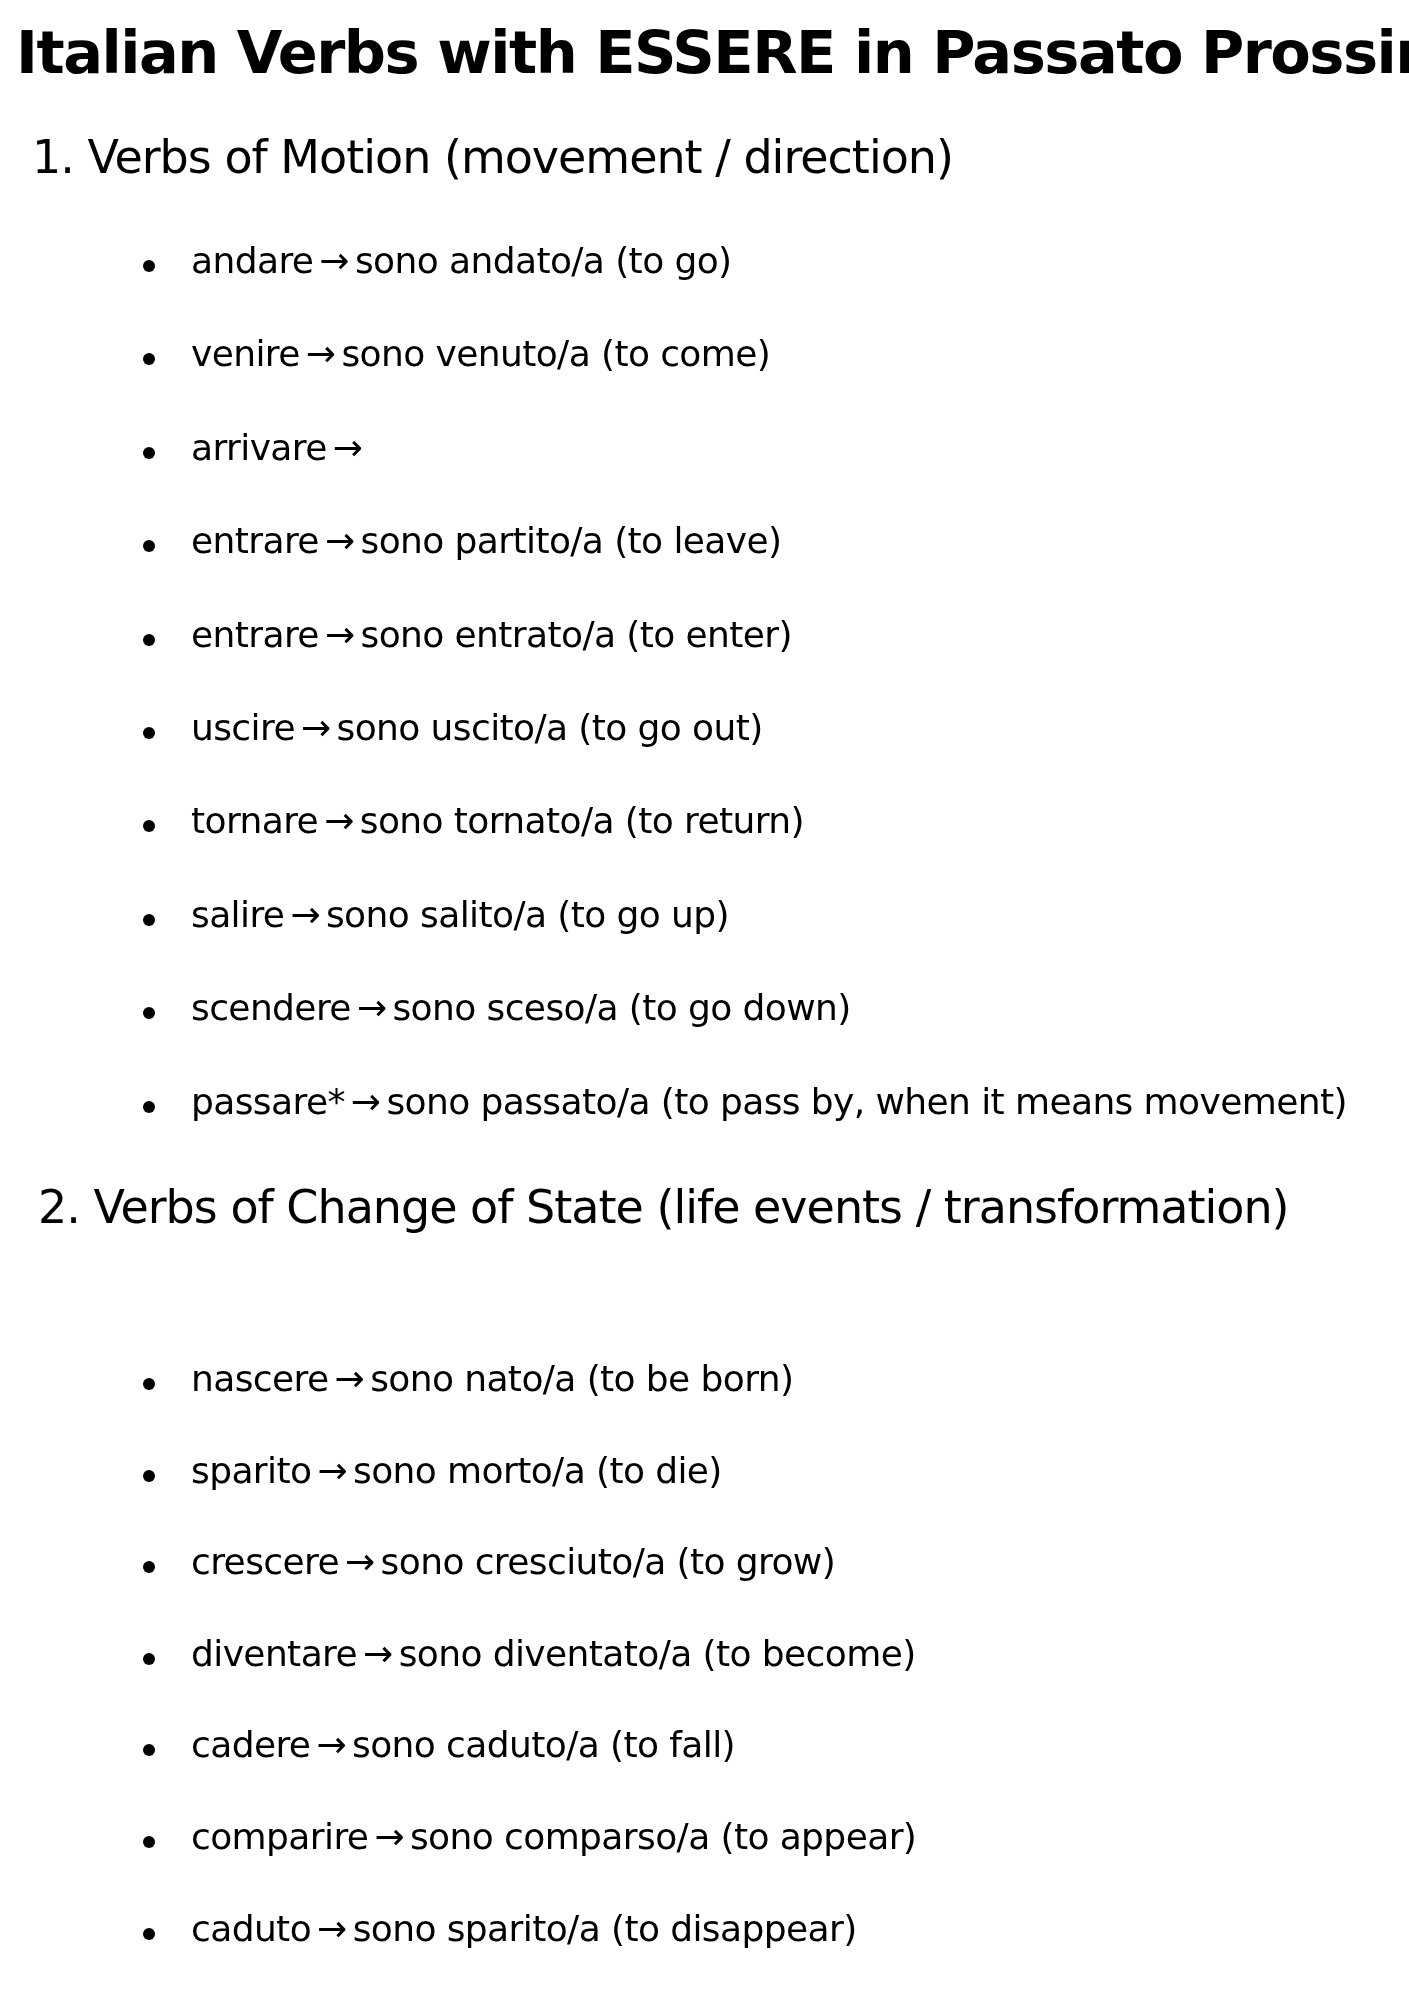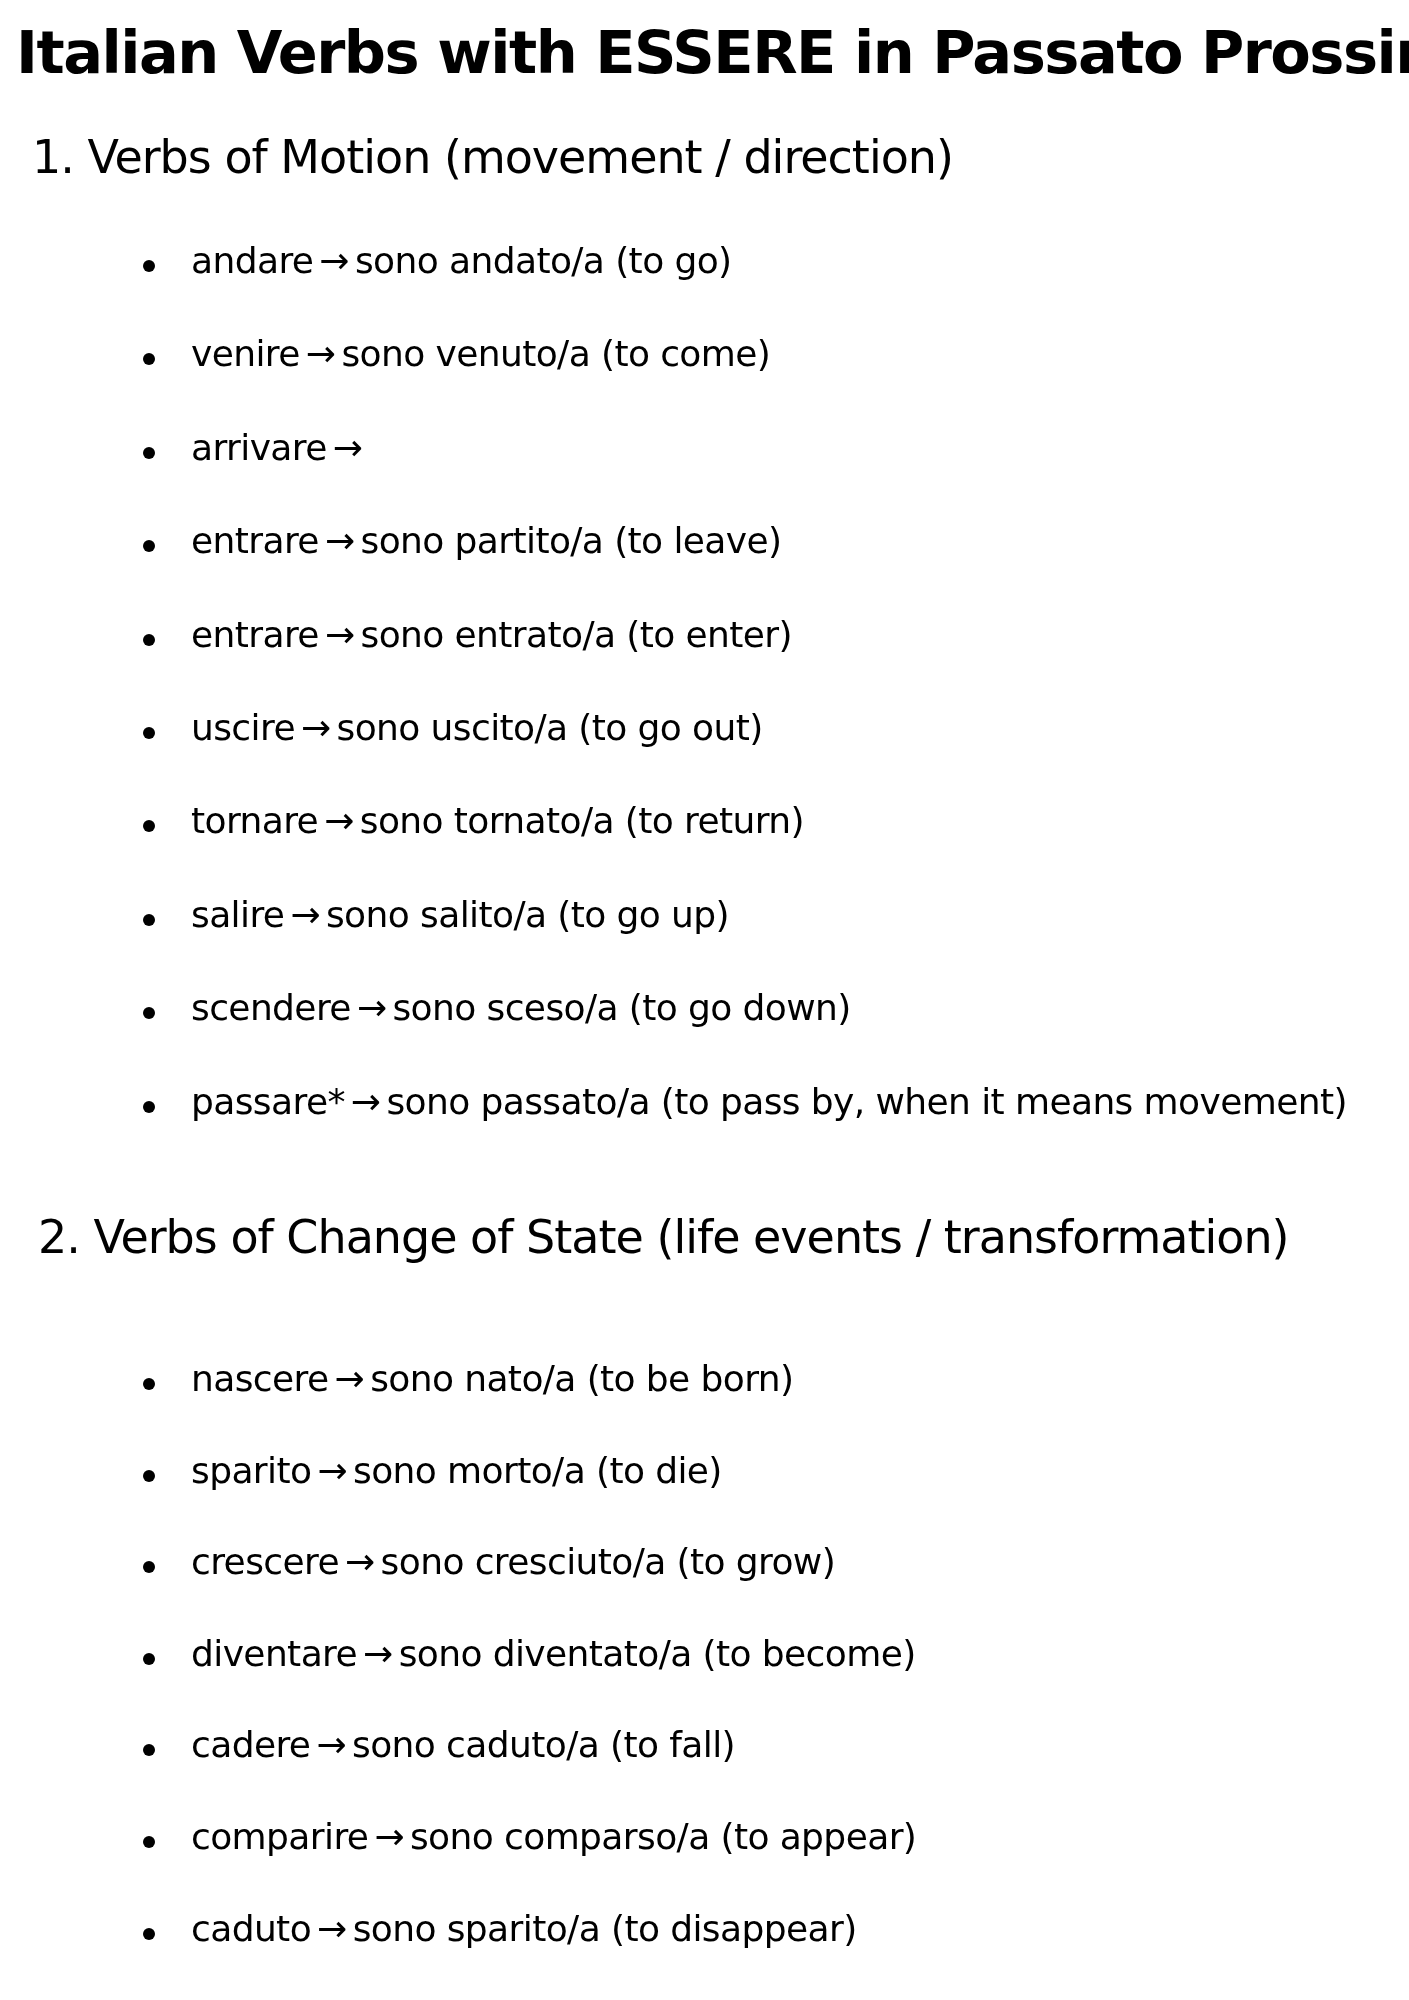--- a/index.html
+++ b/index.html
@@ -1,20 +1,20 @@
 <!DOCTYPE html>
 <html><head>
 <meta charset="utf-8">
 <style>
   html, body { margin: 0; padding: 0; background: #ffffff; }
   body { width: 1409px; height: 2000px; position: relative; overflow: hidden; color: #000; font-family: "DejaVu Sans", sans-serif; }
   .title { position: absolute; left: 16px; top: 18px; font-size: 59px; font-weight: bold; letter-spacing: -1.5px; white-space: nowrap; margin: 0; }
   .h { position: absolute; font-size: 46px; font-weight: normal; letter-spacing: -1px; white-space: nowrap; margin: 12px; }
   .h1 { left: 20px; top: 118px; }
-  .h2 { left: 26px; top: 1198px; text-align: center; }
+  .h2 { left: 26px; top: 1168px; text-align: center; }
   ul { list-style: none; margin: 12px; padding: 0; position: absolute; left: 131px; }
   ul.l1 { top: 228px; }
   ul.l2 { top: 1346px; }
   li { position: relative; height: 93.4px; font-size: 36px; letter-spacing: -0.6px; white-space: nowrap; display: flex; align-items: flex-start; }
   ul.l2 li { height: 91.6px; }
   .bullet { display: inline-block; width: 12px; height: 12px; border-radius: 50%; background: #000; margin-top: 20px; margin-right: 36px; flex: none; }
   .arrow { margin: 0 6px; }
 </style>
 </head>
 <body>

